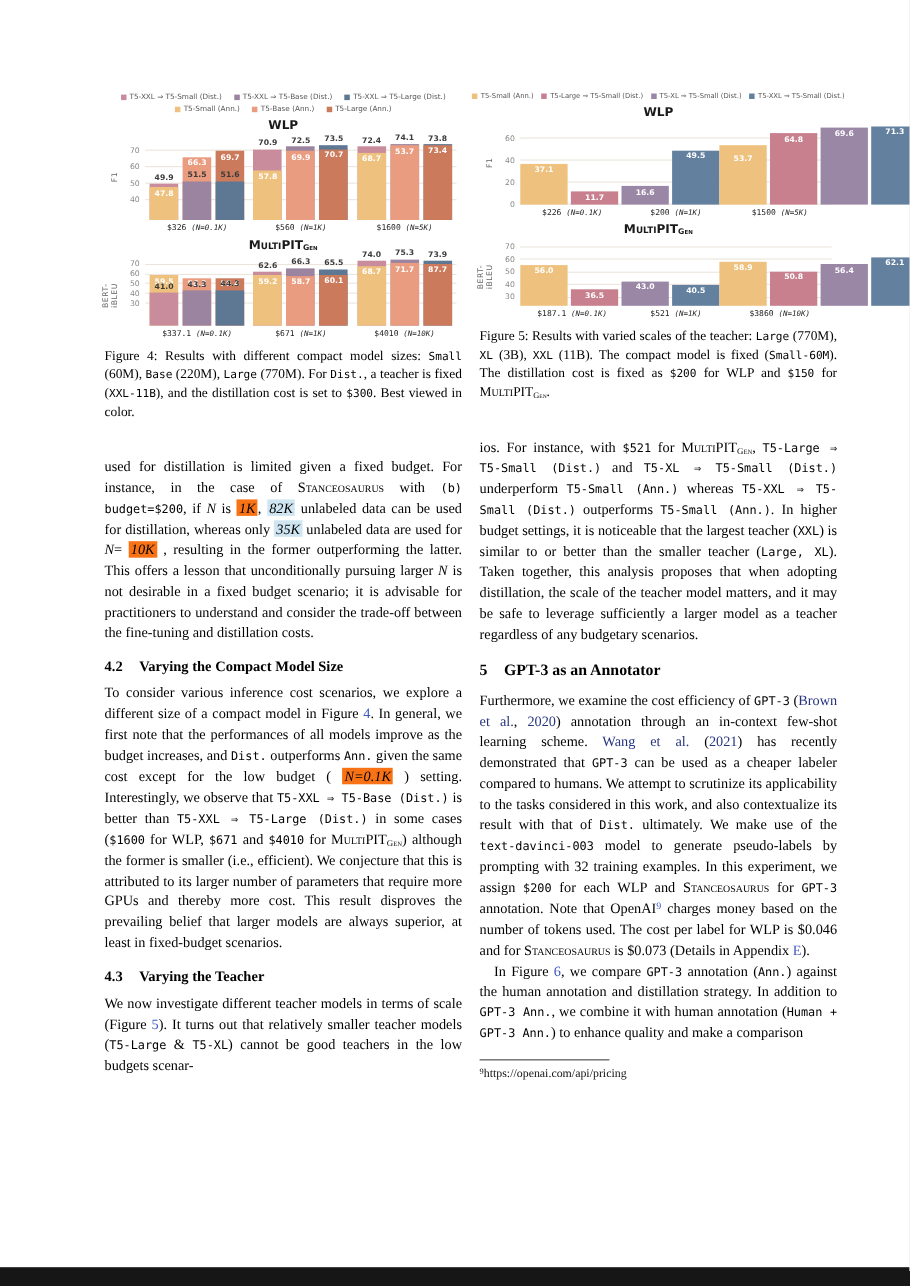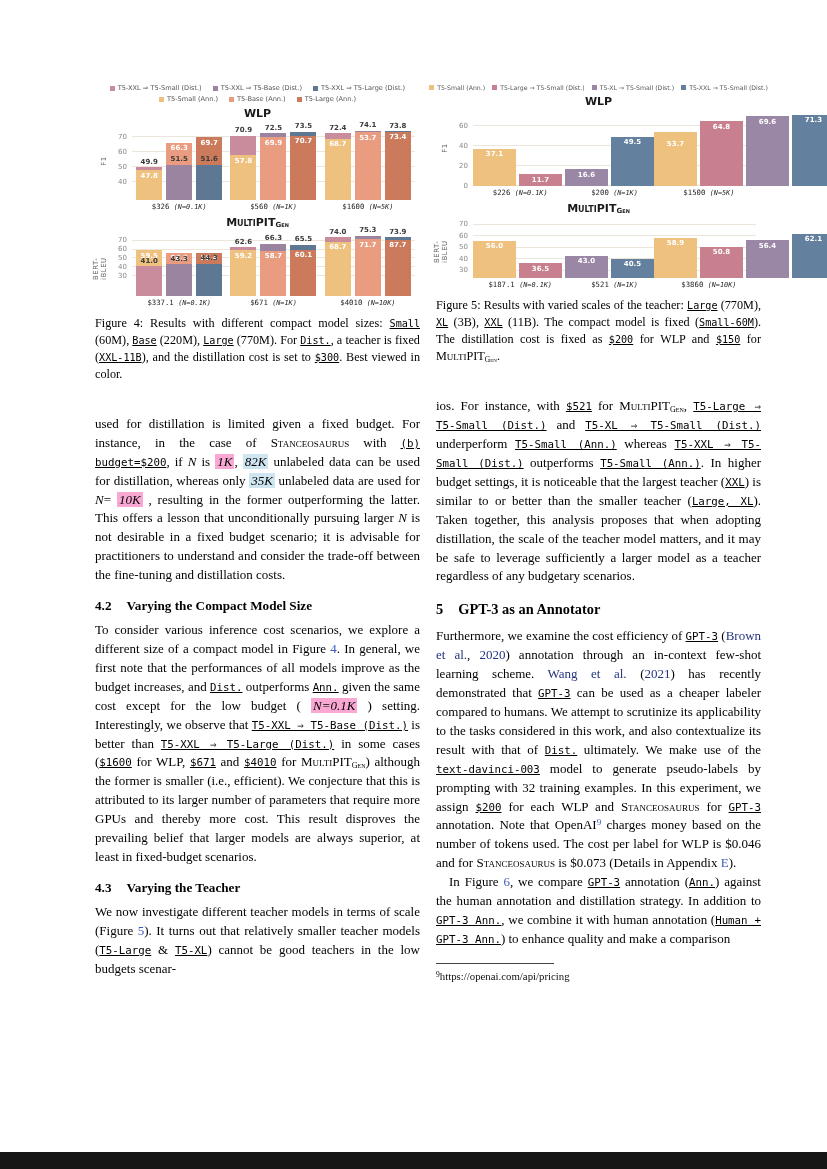--- a/index.html
+++ b/index.html
@@ -51,26 +51,26 @@
   .blocks{margin-top:32px;}
   .blocks p{margin:0;font-size:13px;line-height:1.455;text-align:justify;}
   .p-indent{text-indent:13px;}
   .heading{font-weight:bold;font-size:13.2px;margin:13px 0 7px;}
   .heading.h1{font-size:14.4px;margin:15px 0 9px;}
   .hnum{margin-right:15px;}
   .footnote{margin-top:14px;font-size:10.8px;line-height:1.35;text-indent:10px;}
   .footnote::before{content:"";display:block;width:118px;border-top:1px solid #444;
                     margin-bottom:5px;text-indent:0;}
 
-  .s-mono{font-family:"DejaVu Sans Mono",monospace;font-size:0.83em;text-decoration:underline;}
+  .s-mono{font-family:"DejaVu Sans Mono",monospace;font-size:0.83em;}
   .s-sc{font-variant:small-caps;}
   .s-i{font-style:italic;}
   .s-link{color:#4059c0;}
   .s-cite{color:#26337f;}
-  .s-hlo{background:#f9a8d4;font-style:italic;padding:0 2px;}
+  .s-hlo{background:#f97316;font-style:italic;padding:0 2px;}
   .s-hlb{background:#cfe6f2;font-style:italic;padding:0 2px;}
   .s-sub{font-size:0.62em;vertical-align:-0.25em;font-variant:small-caps;}
   .s-sup{font-size:0.7em;vertical-align:0.45em;}
   .s-suplink{font-size:0.7em;vertical-align:0.45em;color:#4059c0;}
   .s-fnurl{color:#111;}
 
   .page-edge{position:absolute;left:0;right:0;bottom:0;height:17px;background:#161616;}
 </style>
 </head>
 <body>

